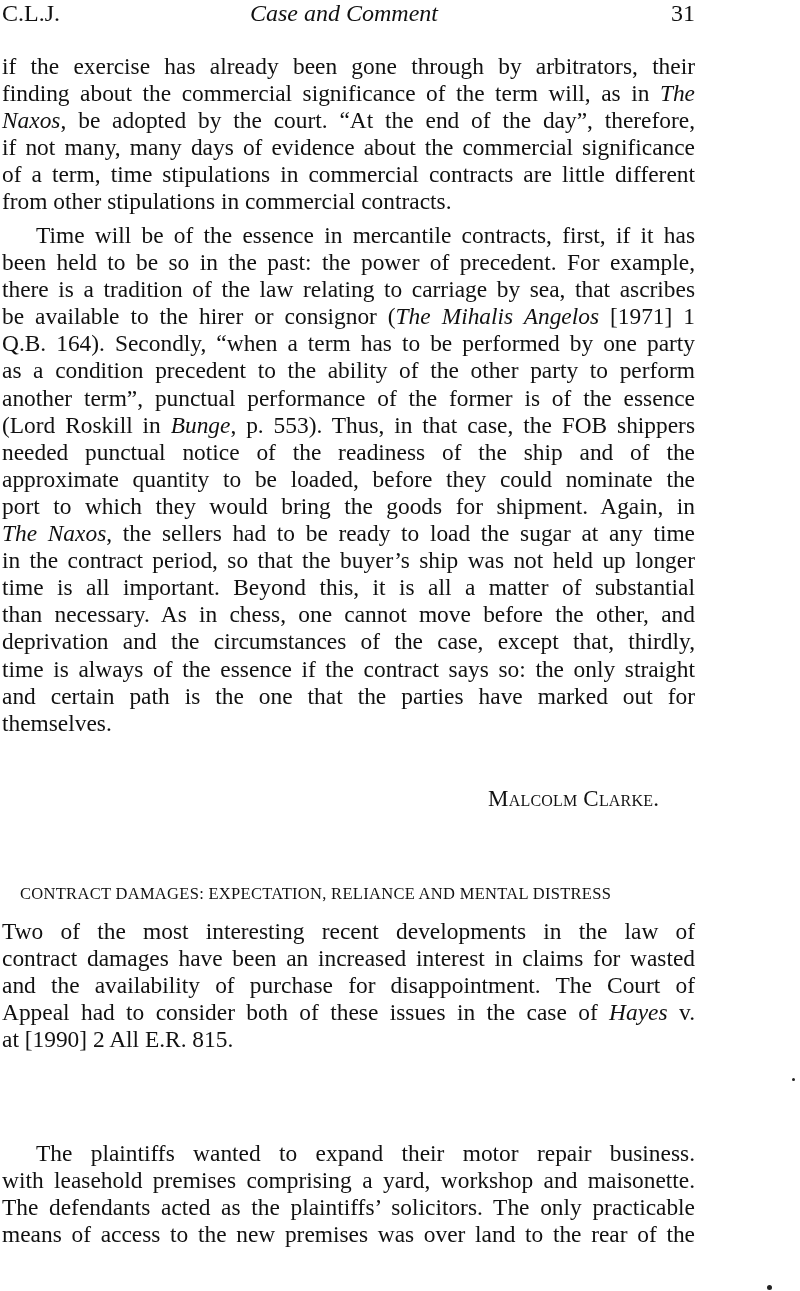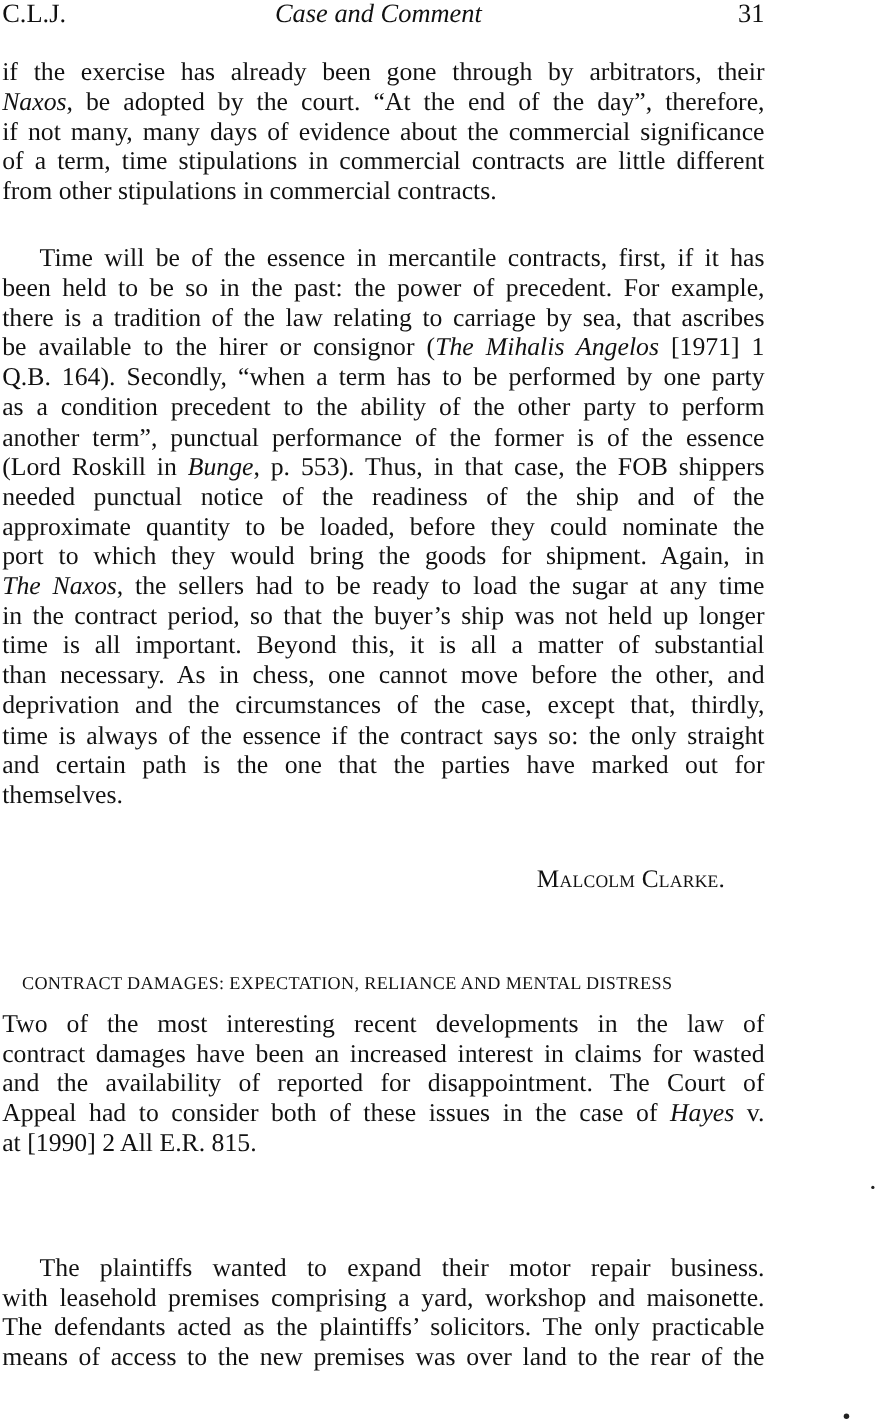--- a/index.html
+++ b/index.html
@@ -94,20 +94,21 @@
 <div class="page">
 
   <div class="running-head">
     <span class="rh-left">C.L.J.</span>
     <span class="rh-center">Case and Comment</span>
     <span class="rh-right">31</span>
   </div>
 
   <div class="body-text block-1">
     <span class="line">if the exercise has already been gone through by arbitrators, their</span>
+    <span class="line"><span>finding about the commercial significance of the term will, as in </span><em>The</em></span>
     <span class="line"><em>Naxos</em><span>, be adopted by the court. “At the end of the day”, therefore,</span></span>
     <span class="line">if not many, many days of evidence about the commercial significance</span>
     <span class="line">of a term, time stipulations in commercial contracts are little different</span>
     <span class="line last">from other stipulations in commercial contracts.</span>
   </div>
 
   <div class="body-text block-2">
     <span class="line indent">Time will be of the essence in mercantile contracts, first, if it has</span>
     <span class="line">been held to be so in the past: the power of precedent. For example,</span>
     <span class="line">there is a tradition of the law relating to carriage by sea, that ascribes</span>
@@ -129,21 +130,21 @@
     <span class="line last">themselves.</span>
   </div>
 
   <div class="signature">Malcolm Clarke.</div>
 
   <div class="section-heading">Contract Damages: Expectation, Reliance and Mental Distress</div>
 
   <div class="body-text block-3">
     <span class="line">Two of the most interesting recent developments in the law of</span>
     <span class="line">contract damages have been an increased interest in claims for wasted</span>
-    <span class="line">and the availability of reported for disappointment. The Court of</span>
+    <span class="line">and the availability of purchase for disappointment. The Court of</span>
     <span class="line"><span>Appeal had to consider both of these issues in the case of </span><em>Hayes</em><span> v.</span></span>
     <span class="line last">at [1990] 2 All E.R. 815.</span>
   </div>
 
   <div class="body-text block-4">
     <span class="line indent">The plaintiffs wanted to expand their motor repair business.</span>
     <span class="line">with leasehold premises comprising a yard, workshop and maisonette.</span>
     <span class="line">The defendants acted as the plaintiffs’ solicitors. The only practicable</span>
     <span class="line">means of access to the new premises was over land to the rear of the</span>
   </div>

